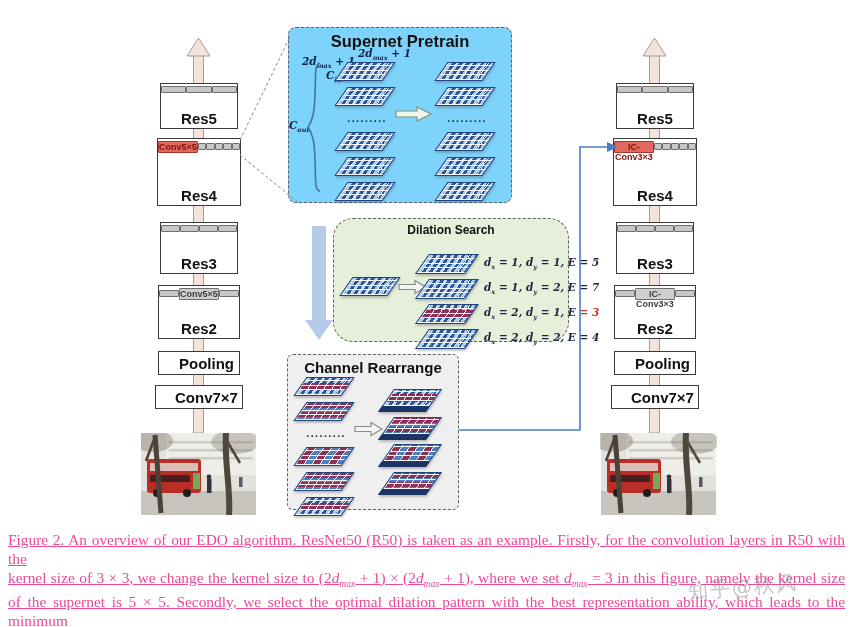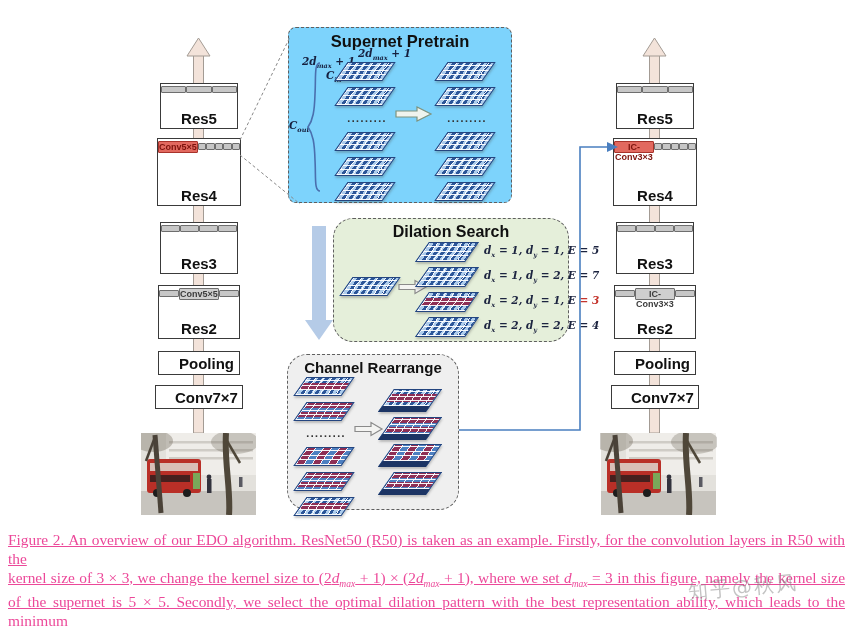--- a/index.html
+++ b/index.html
@@ -33,25 +33,25 @@
   .R-res4{left:613px;top:138px;width:84px;height:68px;}
   .R-res3{left:616px;top:222px;width:78px;height:52px;}
   .R-res2{left:614px;top:285px;width:82px;height:54px;}
   .R-pool{left:614px;top:351px;width:82px;height:24px;}
   .R-conv7{left:611px;top:385px;width:88px;height:24px;}
 
   
   .panel{position:absolute;border:1.6px dashed #5f5f5f;box-sizing:border-box;z-index:2;}
   #supernet-panel{left:288px;top:27px;width:224px;height:176px;border-radius:8px;background:#7dd3fc;}
   #dilation-panel{left:333px;top:218px;width:236px;height:124px;border-radius:20px;background:#e5efda;}
-  #channel-panel{left:287px;top:354px;width:172px;height:156px;border-radius:20px;background:#efefef;}
+  #channel-panel{left:287px;top:354px;width:172px;height:156px;border-radius:6px;background:#efefef;}
   .ptitle{position:absolute;left:0;right:0;top:4px;text-align:center;
           font:bold 16.5px "Liberation Sans",sans-serif;color:#101010;}
   #channel-panel .ptitle{font-size:15px;}
-  #dilation-panel .ptitle{font-size:16px;}
+  #dilation-panel .ptitle{font-size:12px;}
 
   .mlabel{position:absolute;font:bold italic 10.5px "DejaVu Serif",serif;color:#16203f;white-space:nowrap;}
   .mlabel sub,.dil-eq sub,.cap-line sub{font-size:.62em;font-style:italic;}
 
   
   .fgrid{width:46px;height:17px;border:1px solid #24457f;background-color:#4d7fc0;
          transform:skewX(-35deg);box-shadow:2px 2px 2px rgba(70,70,70,.3);margin:0 0 6px 0;
          background-image:
            repeating-linear-gradient(90deg, rgba(255,255,255,.95) 0 1px, rgba(0,0,0,0) 1px 8px),
            repeating-linear-gradient(0deg, rgba(255,255,255,.95) 0 1px, rgba(0,0,0,0) 1px 4.6px),
@@ -68,21 +68,21 @@
   .v-mixcols{background-image:
            repeating-linear-gradient(90deg, rgba(255,255,255,.95) 0 1px, rgba(0,0,0,0) 1px 8px),
            repeating-linear-gradient(0deg, rgba(255,255,255,.95) 0 1px, rgba(0,0,0,0) 1px 4.6px),
            repeating-linear-gradient(90deg, #8e2f55 0 8px, #4d7fc0 8px 16px);}
   .blk{height:16px;border-bottom:6px solid #1c3464;margin-bottom:4.5px;}
   .dots{font:bold 9px "DejaVu Sans",sans-serif;color:#333;letter-spacing:1px;margin:2px 0 8px 6px;
         transform:none;}
   .gridcol{position:absolute;display:flex;flex-direction:column;align-items:flex-start;}
 
   
-  .dil-rows{position:absolute;left:88px;top:23px;}
+  .dil-rows{position:absolute;left:88px;top:35px;}
   .dil-row{display:flex;align-items:center;margin-bottom:5px;}
   .dil-row .fgrid{width:48px;height:18px;margin:0;}
   .dil-eq{font:bold italic 10.5px "DejaVu Serif",serif;color:#1c2440;white-space:nowrap;margin-left:12px;}
   .red{color:#c4342c;}
 
   
   #caption{position:absolute;left:8px;top:531px;width:837px;z-index:1;}
   .cap-line{font:15.4px "Liberation Serif",serif;color:#ec4899;line-height:18.8px;white-space:nowrap;text-decoration:underline;}
   .cap-line.just{text-align:justify;text-align-last:justify;white-space:normal;}
   .cap-line .i{font-style:italic;}

